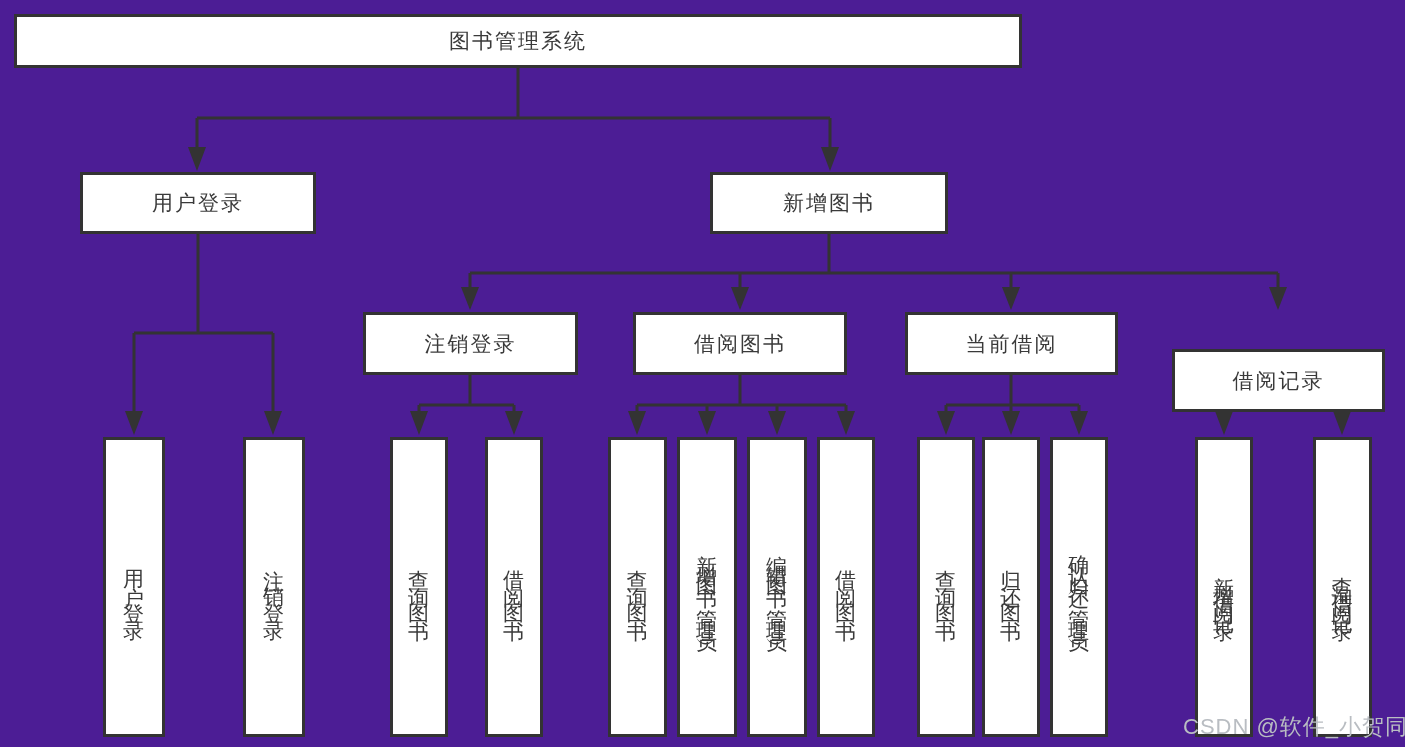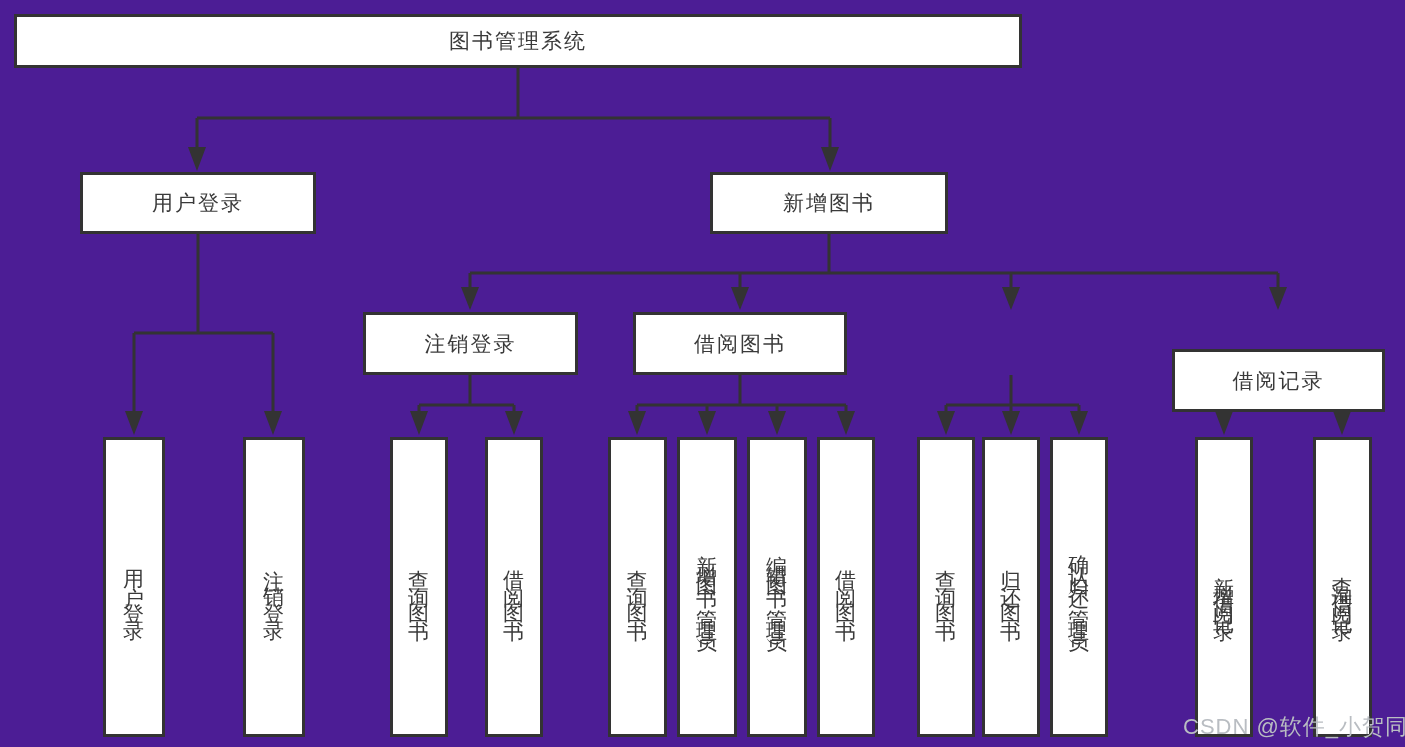--- a/index.html
+++ b/index.html
@@ -113,20 +113,23 @@
   <div class="node" style="left:710px; top:172px; width:238px; height:62px;">
     <span class="label">新增图书</span>
   </div>
 
   <div class="node" style="left:363px; top:312px; width:215px; height:63px;">
     <span class="label">注销登录</span>
   </div>
   <div class="node" style="left:633px; top:312px; width:214px; height:63px;">
     <span class="label">借阅图书</span>
   </div>
+  <div class="node" style="left:905px; top:312px; width:213px; height:63px;">
+    <span class="label">当前借阅</span>
+  </div>
   <div class="node" style="left:1172px; top:312px; width:213px; height:63px;margin-top:37px;">
     <span class="label">借阅记录</span>
   </div>
 
   <div class="node len4" style="left:103px; top:437px; width:62px; height:300px;">
     <span class="vtext">用户登录</span>
   </div>
   <div class="node len4" style="left:243px; top:437px; width:62px; height:300px;">
     <span class="vtext">注销登录</span>
   </div>

